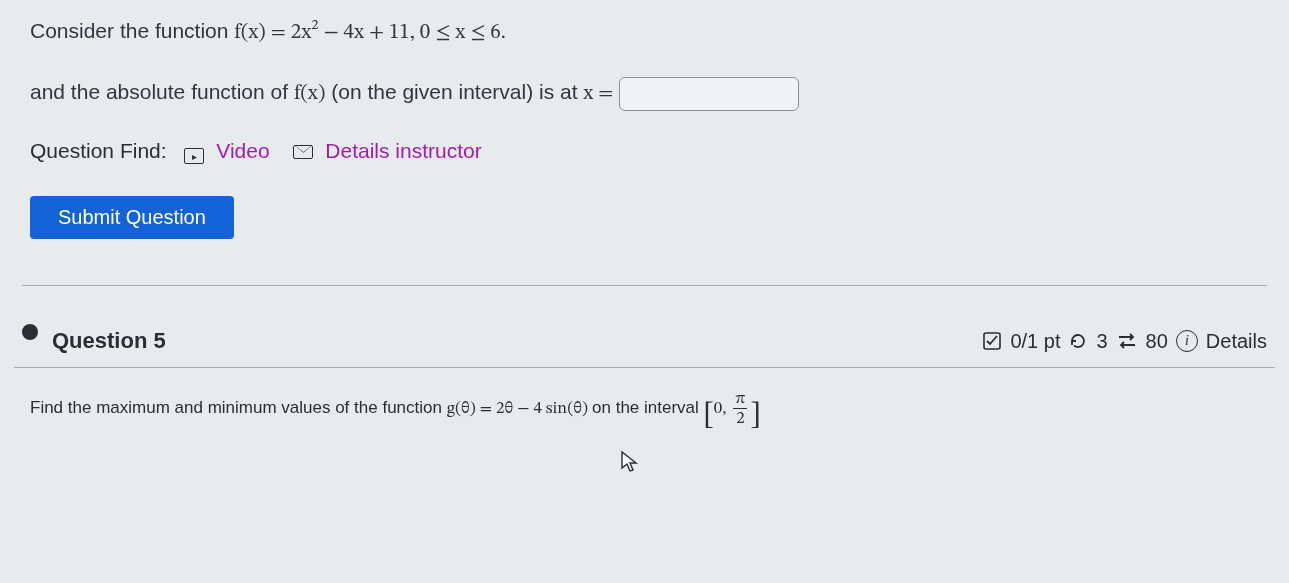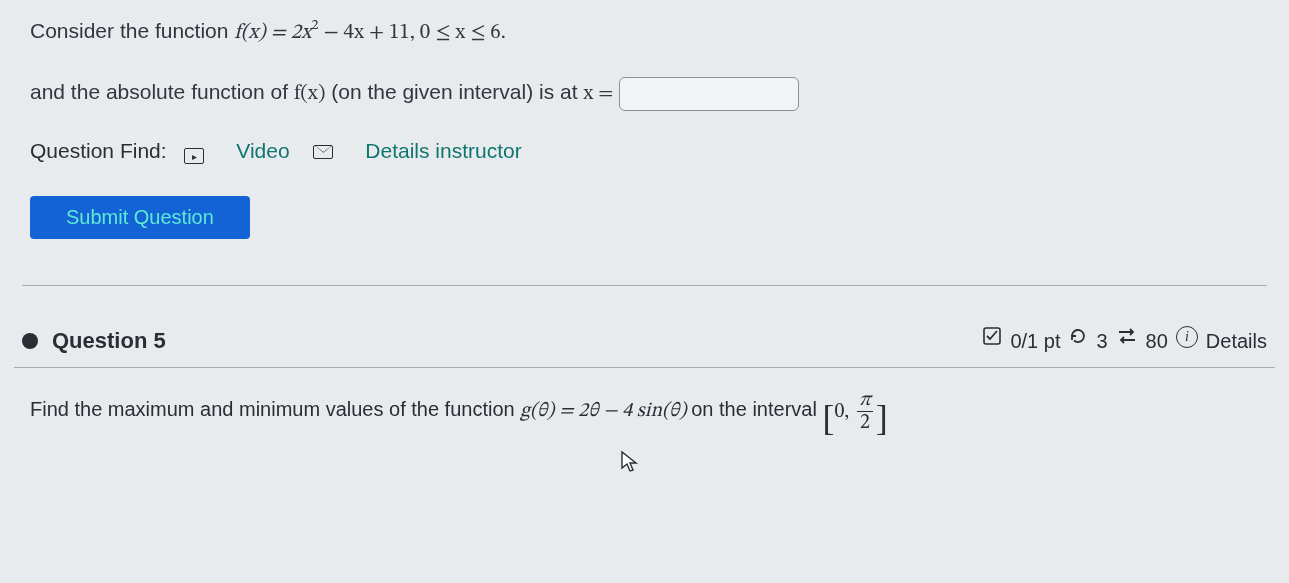--- a/index.html
+++ b/index.html
@@ -7,43 +7,43 @@
       font-family: -apple-system, BlinkMacSystemFont, "Segoe UI", Helvetica, Arial, sans-serif;
       background: #e8ebee;
       color: #2a2d34;
       width: 1289px;
       height: 583px;
       padding: 14px 22px;
       font-size: 21px;
       line-height: 1.5;
     }
     .math { font-family: "Cambria Math", "STIX Two Math", Georgia, serif; }
-    .math .var { font-style: italic; }
+    .math .var { }
     .question-block { padding: 0 8px 24px 8px; }
     .para { margin-bottom: 28px; color: #31363f; }
     .input-box {
       display: inline-block;
       border: 1.5px solid #8a9199;
       border-radius: 6px;
       width: 180px;
       height: 34px;
       background: #f1f3f5;
       vertical-align: middle;
       padding: 3px 8px;
       font-size: 18px;
     }
     .help-row {
       margin-top: -4px;
       margin-bottom: 24px;
       color: #2a2d34;
     }
     .help-row .link {
-      color: #0f766e;
+      color: #a21caf;
       cursor: pointer;
-      margin-left: 24px;
+      margin-left: 4px;
     }
     .icon-box {
       display: inline-flex;
       align-items: center;
       justify-content: center;
       width: 20px; height: 16px;
       border: 1.2px solid #2a2d34;
       border-radius: 2px;
       font-size: 10px;
       vertical-align: -2px;
@@ -66,54 +66,54 @@
       left: 1px; right: 1px; top: 0;
       height: 7px;
       border-left: 1.2px solid #2a2d34;
       border-right: 1.2px solid #2a2d34;
       transform-origin: top;
       clip-path: polygon(0 0, 50% 90%, 100% 0, 100% 5%, 50% 100%, 0 5%);
       background: #2a2d34;
     }
     .submit-btn {
       background: #1463d6;
-      color: #5eead4;
+      color: #ffffff;
       border: none;
-      padding: 10px 36px;
+      padding: 10px 28px;
       font-size: 20px;
       border-radius: 4px;
       cursor: pointer;
       margin-top: 6px;
       margin-bottom: 10px;
     }
     .divider { border-top: 1.5px solid #a7adb5; margin: 36px -8px 0 -8px; }
     .question-header {
       display: flex;
       align-items: center;
       justify-content: space-between;
       padding: 14px 8px 10px 8px;
       border-bottom: 1.5px solid #a7adb5;
       margin: 0 -8px;
     }
-    .qh-left { display: flex; align-items: center; gap: 14px; font-weight: 600; color: #2a2d34; font-size: 22px; }
+    .qh-left { display: flex; gap: 14px; font-weight: 600; color: #2a2d34; font-size: 22px; }
     .dot { width: 16px; height: 16px; border-radius: 50%; background: #2a2d34; display: inline-block; }
-    .qh-right { display: flex; align-items: flex-start; gap: 8px; font-size: 20px; color: #2a2d34; }
+    .qh-right { display: flex; align-items: center; gap: 8px; font-size: 20px; color: #2a2d34; }
     .qh-right .check-icon, .qh-right .retry-icon, .qh-right .swap-icon, .qh-right .info-icon { display:inline-flex; align-items:center; justify-content:center; }
     .info-circle {
       width: 22px; height: 22px; border: 1.6px solid #2a2d34; border-radius: 50%;
       display:inline-flex; align-items:center; justify-content:center;
       font-family: Georgia, serif; font-style: italic; font-size: 14px;
     }
     .cursor-arrow {
       position: absolute;
       left: 620px; top: 450px;
       font-size: 22px; color: #2a2d34;
       pointer-events: none;
     }
-    .q5-body { padding: 22px 8px 0 8px; font-size: 20px; }
+    .q5-body { padding: 22px 8px 0 8px; font-size: 17px; }
     sup { font-size: 0.7em; vertical-align: 0.6em; }
     .frac { display:inline-block; vertical-align: middle; text-align:center; line-height:1; margin: 0 3px; }
     .frac .num { display:block; border-bottom: 1.4px solid #2a2d34; padding: 0 2px 1px; }
     .frac .den { display:block; padding-top: 1px; }
     .lbracket, .rbracket { font-size: 1.8em; vertical-align: -0.35em; font-family: "Cambria Math", serif; }
   </style>
 </head>
 <body>
 
 <div class="question-block">

